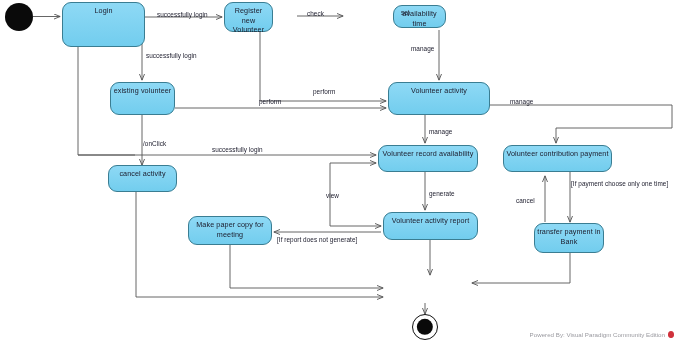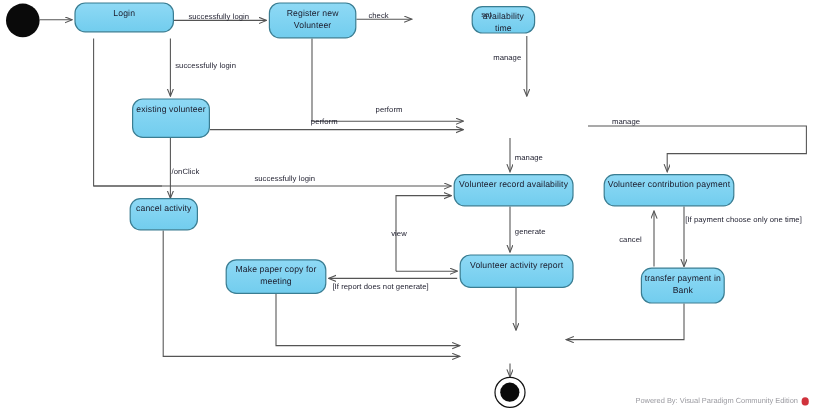--- a/index.html
+++ b/index.html
@@ -132,39 +132,42 @@
       <path d="M136,192 L136,297 L383,297" marker-end="url(#ah)"></path>
 
       <path d="M570,253 L570,283 L472,283" marker-end="url(#ah)"></path>
 
       <path d="M425,303 L425,314" marker-end="url(#ah)"></path>
     </g>
   </svg>
 
   <div class="initial-node" style="left:5px;top:3px;width:28px;height:28px;"></div>
 
-  <div class="node" style="left:62px;top:2px;width:83px;height:25px;">
+  <div class="node" style="left:62px;top:2px;width:83px;height:45px;">
     <span>Login</span>
   </div>
 
-  <div class="node" style="left:224px;top:2px;width:73px;height:30px;">
+  <div class="node" style="left:224px;top:2px;width:49px;height:30px;">
     <span>Register new Volunteer</span>
   </div>
 
   <div class="node" style="left:345px;top:5px;width:53px;height:23px;margin-left:48px;">
     <span>availability time</span>
   </div>
 
 
   <div class="node" style="left:110px;top:82px;width:65px;height:33px;">
     <span>existing volunteer</span>
   </div>
 
-
-  <div class="node" style="left:108px;top:165px;width:57px;height:27px;">
+  <div class="node" style="left:388px;top:82px;width:102px;height:33px;">
+    <span>Volunteer activity</span>
+  </div>
+
+  <div class="node" style="left:108px;top:165px;width:69px;height:27px;">
     <span>cancel activity</span>
   </div>
 
   <div class="node" style="left:378px;top:145px;width:100px;height:27px;justify-content:center;">
     <span>Volunteer record availability</span>
   </div>
 
   <div class="node" style="left:503px;top:145px;width:109px;height:27px;justify-content:flex-end;">
     <span>Volunteer contribution payment</span>
   </div>

